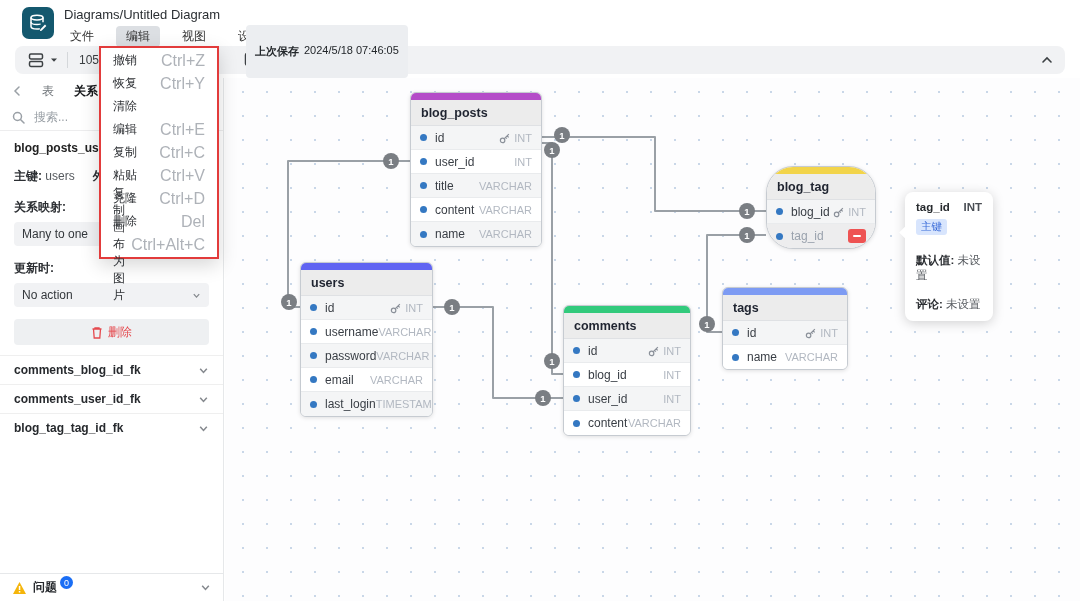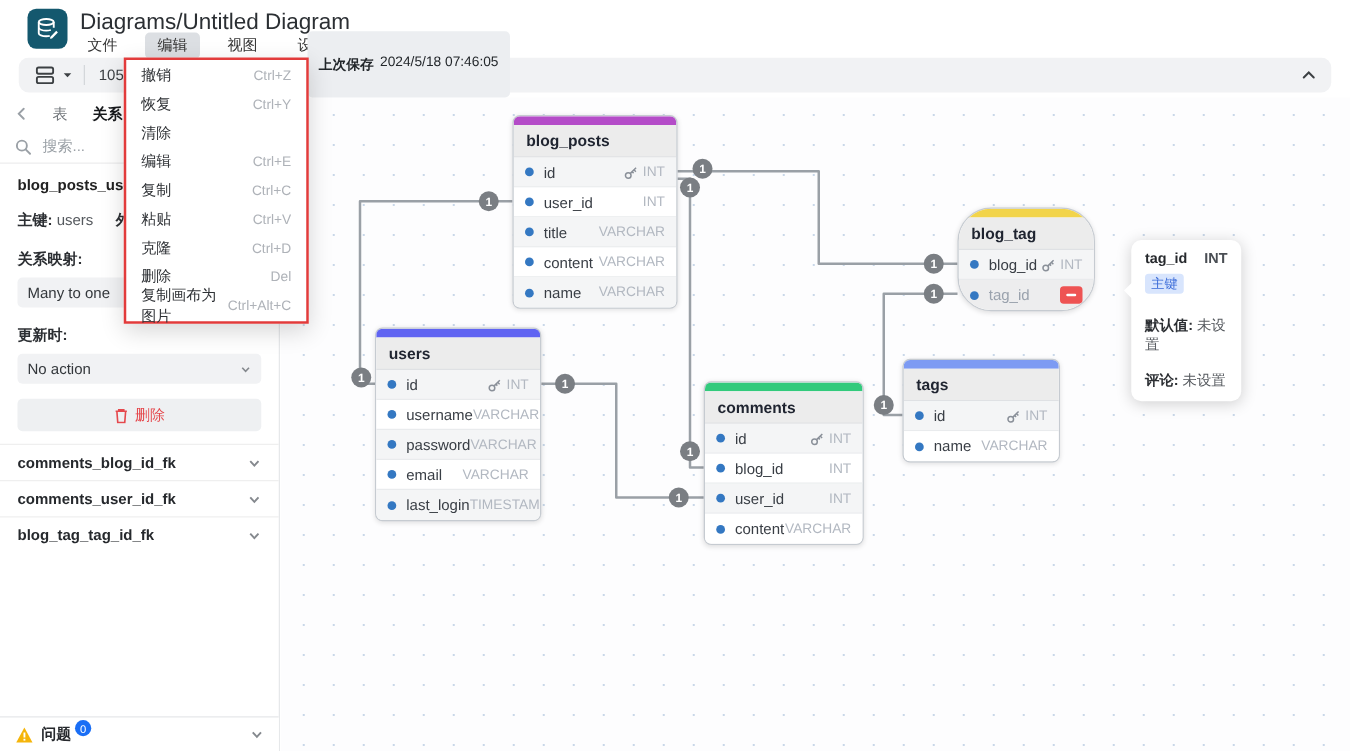--- a/index.html
+++ b/index.html
@@ -5,21 +5,21 @@
   * { box-sizing: border-box; }
   html,body { margin:0; padding:0; }
   body {
     width:1080px; height:601px; position:relative; overflow:hidden;
     background:#fff; font-family:"Liberation Sans", sans-serif; color:#2d2d2d;
     -webkit-font-smoothing:antialiased;
   }
   
   .header { position:absolute; left:0; top:0; width:100%; height:46px; background:#fff; z-index:5; }
   .logo { position:absolute; left:22px; top:7px; width:32px; height:32px; border-radius:7px; background:#14586e; display:flex; align-items:center; justify-content:center; }
-  .app-title { position:absolute; left:64px; top:7px; font-size:18px; color:#2b2f33; }
+  .app-title { position:absolute; left:64px; top:7px; font-size:13px; color:#2b2f33; }
   .menubar { position:absolute; left:60px; top:26px; display:flex; gap:12px; font-size:12px; color:#333; }
   .menubar .mi { padding:2px 10px; border-radius:4px; cursor:default; }
   .menubar .mi.active { background:#dcdfe3; }
   .saved-chip { position:absolute; left:246px; top:25px; background:#eceef1; border-radius:4px; padding:19px 9px; font-size:11px; color:#23272b; display:flex; gap:5px; align-items:flex-start; }
   .saved-chip b { font-weight:bold; }
   
   .toolbar { position:absolute; left:15px; top:46px; width:1050px; height:28px; background:#f1f2f4; border-radius:8px; z-index:4; }
   .tb { position:absolute; top:0; height:28px; display:flex; align-items:center; color:#3c4043; }
   .tb-div { position:absolute; top:6px; width:1px; height:16px; background:#d4d7da; }
   .tb-zoom { font-size:12px; color:#3c4043; }
@@ -61,23 +61,23 @@
   .minus-btn::after { content:""; width:8px; height:2px; background:#fff; border-radius:1px; }
   
   .tooltip { position:absolute; background:#fff; border-radius:8px; box-shadow:0 2px 12px rgba(0,0,0,.18); padding:9px 11px; font-size:11.5px; width:88px; }
   .tooltip::before { content:""; position:absolute; left:-4px; top:36px; width:9px; height:9px; background:#fff; transform:rotate(45deg); }
   .tt-head { display:flex; justify-content:space-between; font-weight:bold; color:#26292d; }
   .tt-type { color:#4a4e54; font-weight:bold; }
   .tt-badge { display:inline-block; margin:6px 0 4px 0; background:#d8e5fd; color:#3a6bd8; border-radius:3px; padding:1px 5px; font-size:10.5px; }
   .tt-line { margin-top:14px; color:#55595e; }
   .tt-line b { color:#2c2f33; }
   
-  .edit-menu { position:absolute; left:99px; top:46px; width:148px; background:#fff; border:2px solid #e23b3b; box-shadow:0 6px 18px rgba(0,0,0,.16); z-index:20; padding:1px 0; }
+  .edit-menu { position:absolute; left:99px; top:46px; width:120px; background:#fff; border:2px solid #e23b3b; box-shadow:0 6px 18px rgba(0,0,0,.16); z-index:20; padding:1px 0; }
   .em-item { height:23px; display:flex; align-items:center; justify-content:space-between; padding:0 12px; font-size:12px; color:#2e3135; }
-  .em-sc { color:#aeb2b8; font-size:11px; }
+  .em-sc { color:#aeb2b8; font-size:16px; }
   svg { display:block; }
 </style>
 </head>
 <body>
 
 <div class="header">
   <div class="logo">
     <svg width="20" height="20" viewBox="0 0 20 20">
       <ellipse cx="9" cy="4.6" rx="6" ry="2.4" fill="none" stroke="#fff" stroke-width="1.5"></ellipse>
       <path d="M3 4.6 V13.5 C3 14.9 5.7 16 9 16 C10 16 11 15.9 11.8 15.7" fill="none" stroke="#fff" stroke-width="1.5"></path>

